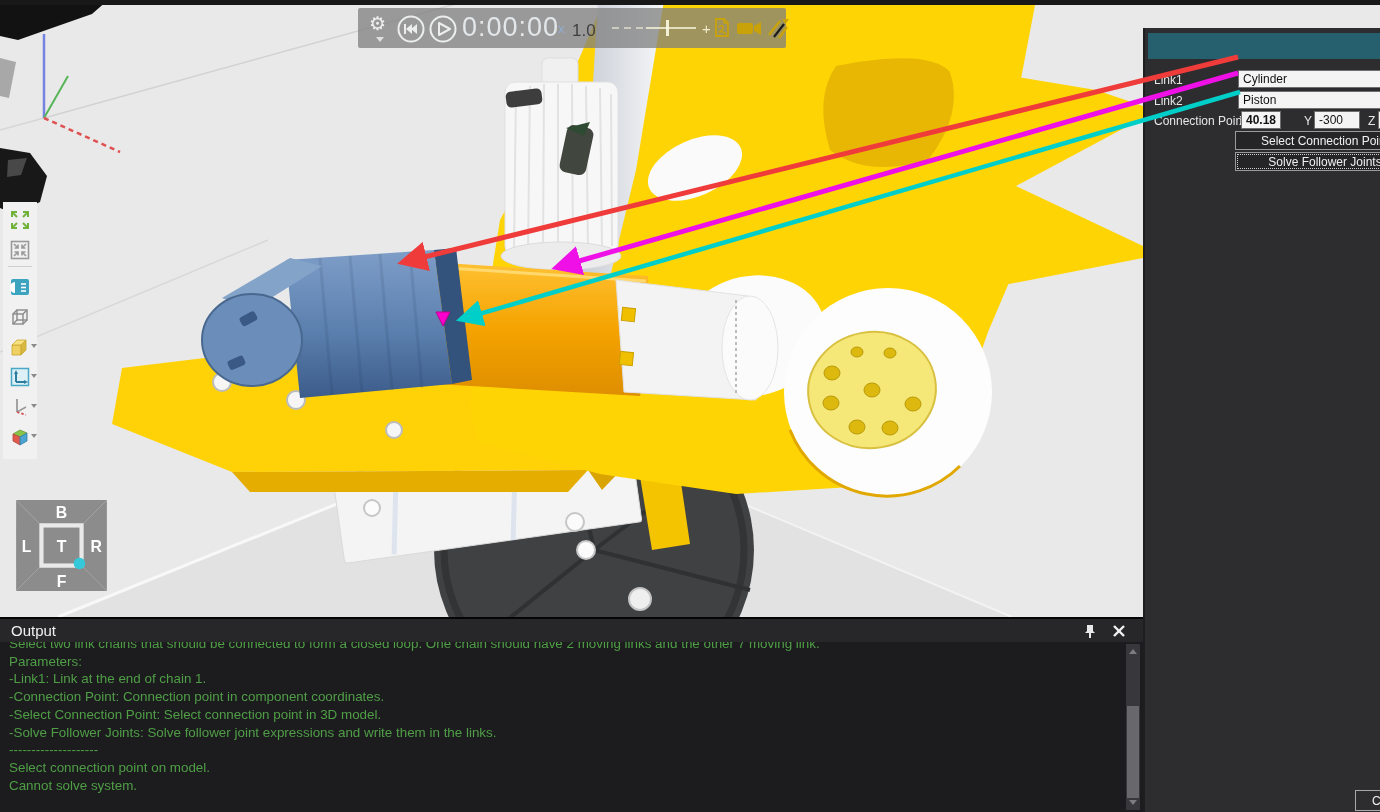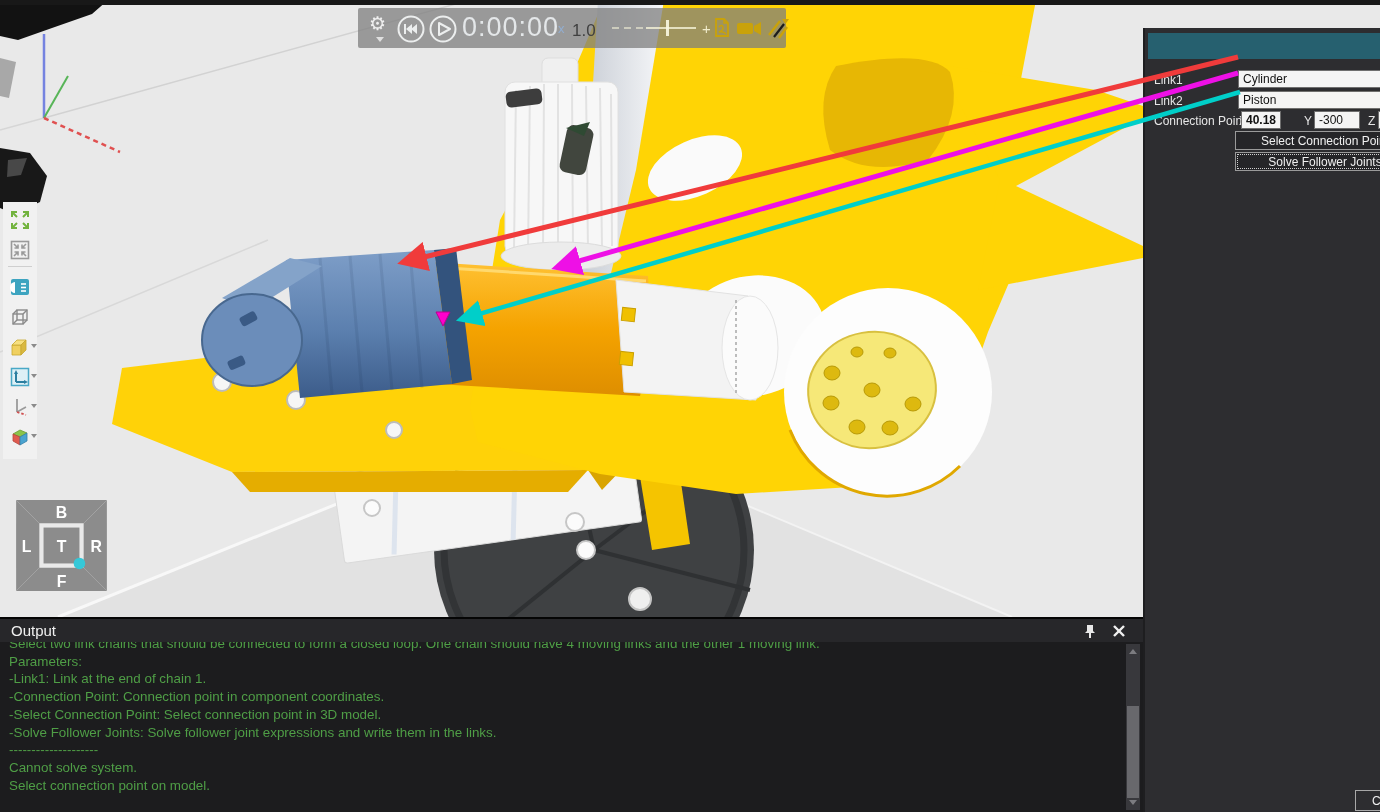--- a/index.html
+++ b/index.html
@@ -361,29 +361,29 @@
         <text x="45" y="51">T</text>
         <text x="78" y="51">R</text>
         <text x="45" y="84">F</text>
       </g>
       <circle cx="62" cy="62" r="5.5" fill="#35c8d8"></circle>
     </svg>
   </div>
 
   <div class="output">
     <div class="output-content">
-      <div class="out-line">Select two link chains that should be connected to form a closed loop. One chain should have 4 moving links and the other 1 moving link.</div>
+      <div class="out-line">Select two link chains that should be connected to form a closed loop. One chain should have 2 moving links and the other 7 moving link.</div>
       <div class="out-line">Parameters:</div>
       <div class="out-line">-Link1: Link at the end of chain 1.</div>
       <div class="out-line">-Connection Point: Connection point in component coordinates.</div>
       <div class="out-line">-Select Connection Point: Select connection point in 3D model.</div>
       <div class="out-line">-Solve Follower Joints: Solve follower joint expressions and write them in the links.</div>
       <div class="out-line">--------------------</div>
+      <div class="out-line">Select connection point on model.</div>
       <div class="out-line">Cannot solve system.</div>
-      <div class="out-line">Select connection point on model.</div>
     </div>
     <div class="output-title">
       <div class="output-title-text">Output</div>
       <svg class="out-pin">
         <polygon points="5,2 11,2 11,8 13,10 3,10 5,8" fill="#e8e8e8"></polygon>
         <line x1="8" y1="10" x2="8" y2="15" stroke="#e8e8e8" stroke-width="2"></line>
       </svg>
       <svg class="out-close">
         <line x1="3" y1="3" x2="13" y2="13" stroke="#f0f0f0" stroke-width="2.4"></line>
         <line x1="13" y1="3" x2="3" y2="13" stroke="#f0f0f0" stroke-width="2.4"></line>

